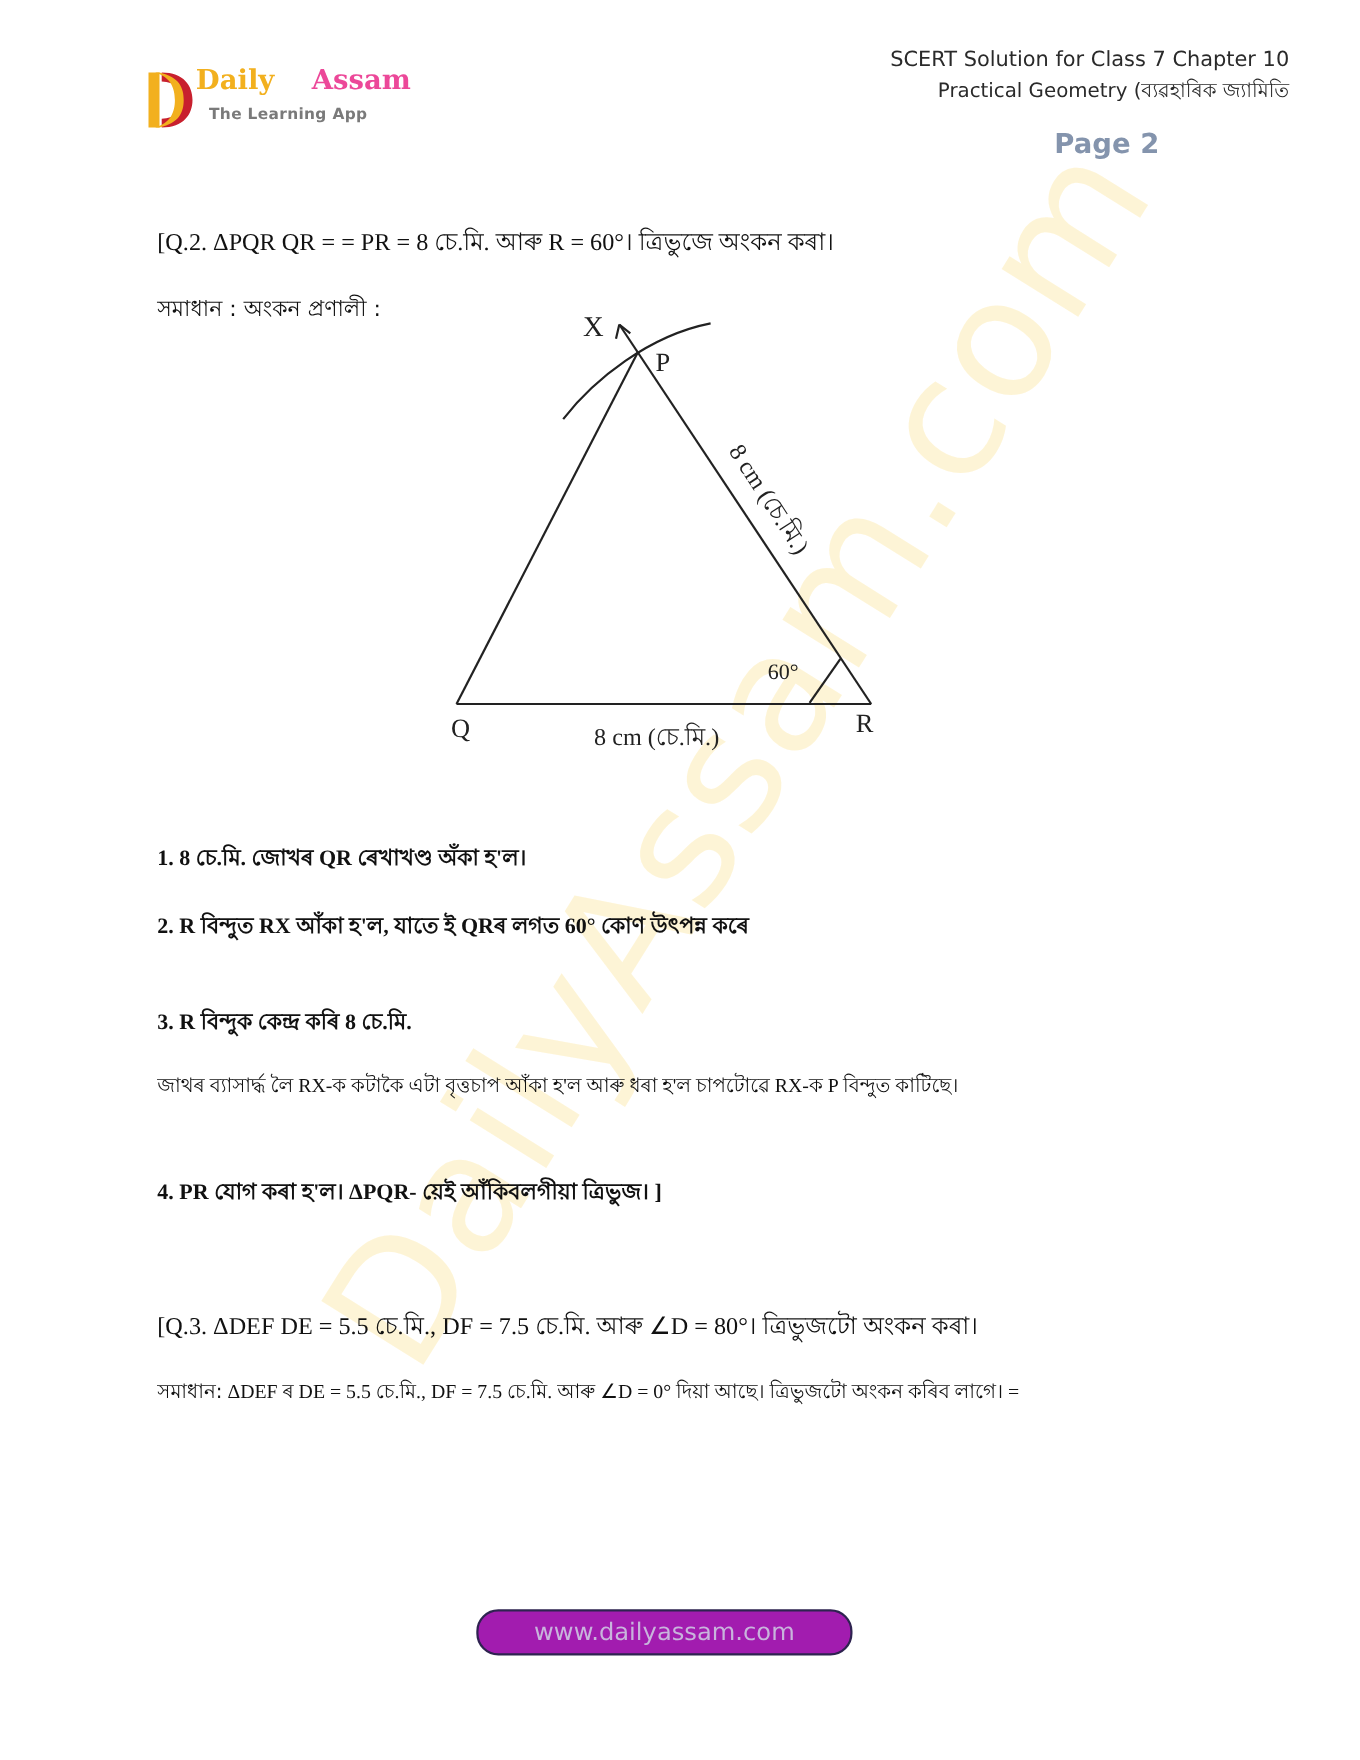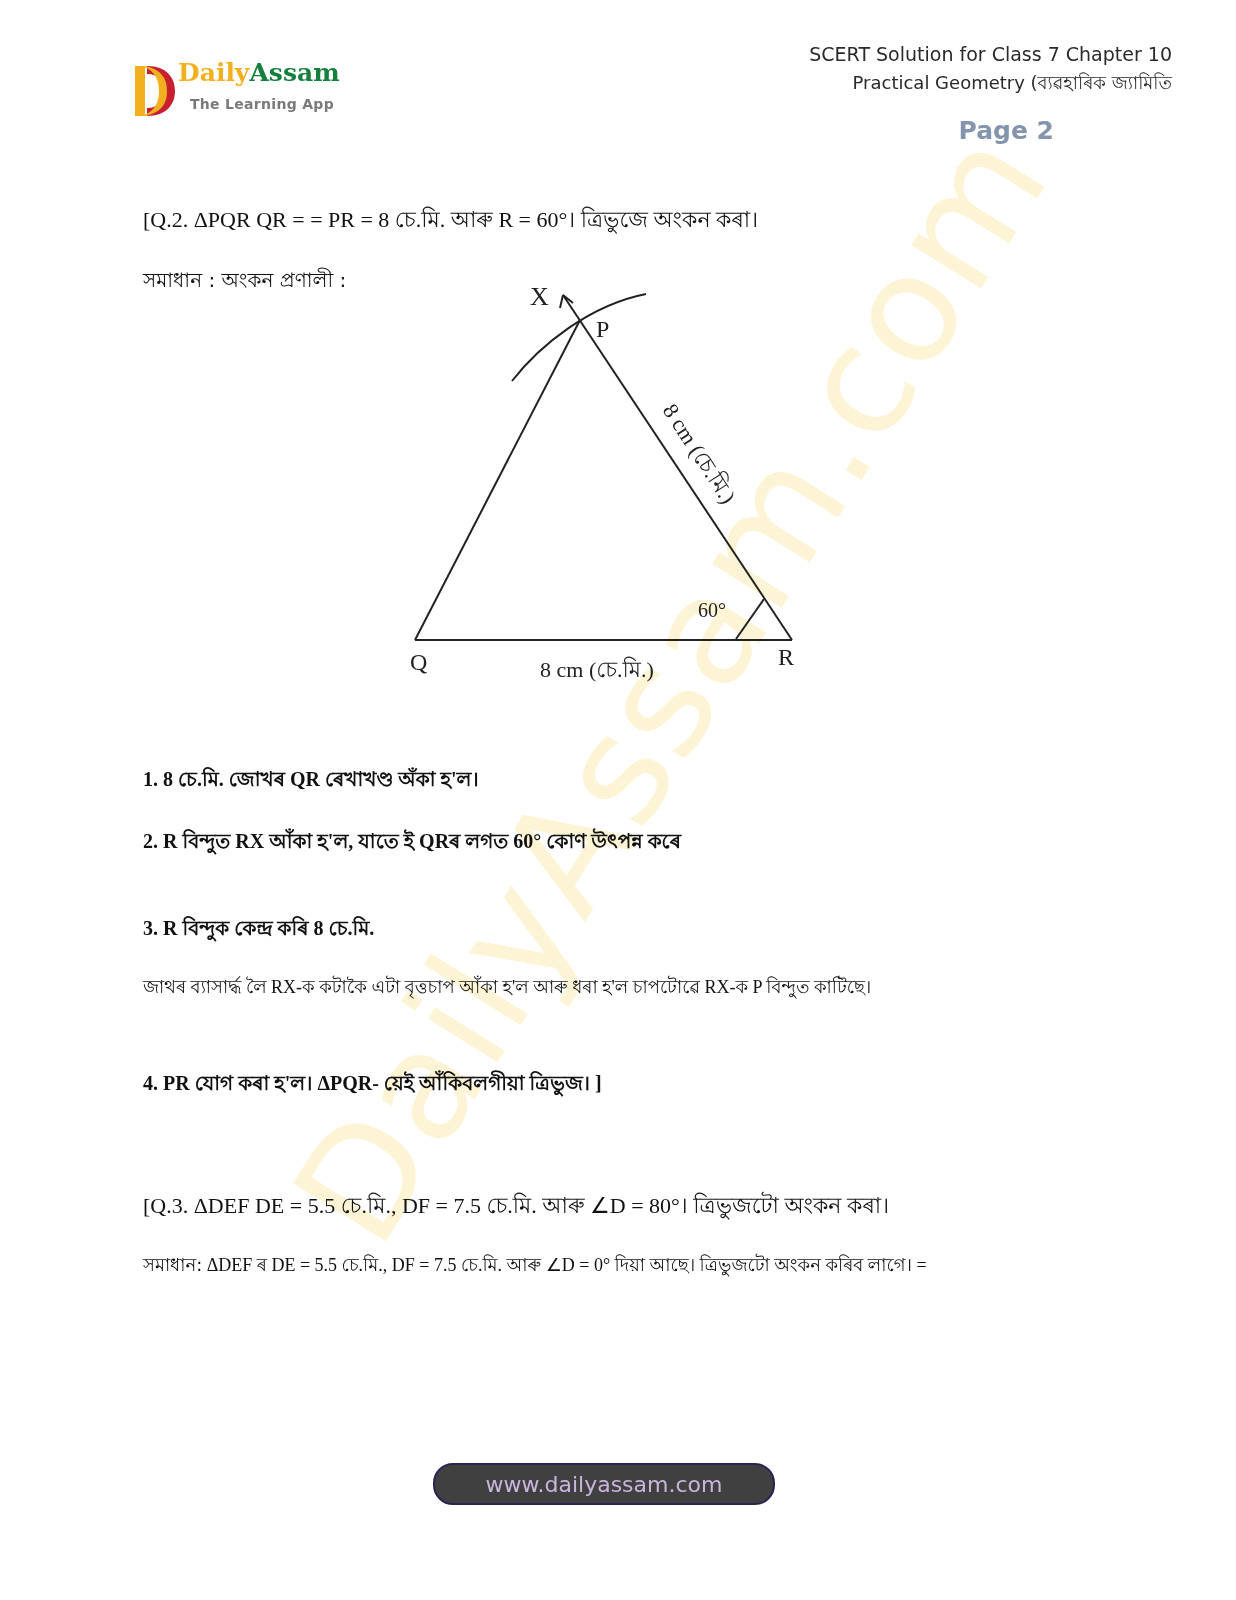--- a/index.html
+++ b/index.html
@@ -11,41 +11,41 @@
   .watermark { position: absolute; left: 100px; top: 720px; width: 1100px;
     font-family: "DejaVu Sans", sans-serif; font-size: 150px; font-weight: normal;
     color: #fdecb5; opacity: 0.55; transform: rotate(-58deg); transform-origin: 0 0;
     white-space: nowrap; letter-spacing: 2px; z-index: 0; top: 1180px; left: 260px; }
 
   
   .logo { left: 133px; top: 58px; width: 240px; height: 66px; z-index: 2; }
   .logo-mark { position: absolute; left: 0; top: 6px; width: 44px; height: 54px; }
   .logo-daily { position: absolute; left: 45px; top: 0; font-family: "DejaVu Serif", serif;
     font-weight: bold; font-size: 25px; color: #f2b01e; }
-  .logo-assam { color: #15803d; }
+  .logo-assam { color: #ec4899; margin-left: 34px; }
   .logo-tag { position: absolute; left: 57px; top: 38px; font-family: "DejaVu Sans", sans-serif;
     font-weight: bold; font-size: 14px; color: #7a7a7a; letter-spacing: 0.3px; text-align: center; }
 
   
   .hdr { right: 64px; top: 40px; text-align: right; font-family: "DejaVu Sans", sans-serif;
     color: #2a2a2a; z-index: 2; }
   .hdr-1 { font-size: 19px; line-height: 28px; }
   .hdr-2 { font-size: 18px; line-height: 30px; }
   .page-no { right: 182px; top: 116px; font-family: "DejaVu Sans", sans-serif; font-weight: bold;
     font-size: 25px; color: #8494ad; z-index: 2; }
 
   .q { font-weight: normal; font-size: 22px; left: 143px; z-index: 2; white-space: nowrap; }
   .p { font-size: 20px; left: 143px; z-index: 2; white-space: nowrap; font-weight: bold; }
   .p-wrap { font-size: 18px; left: 143px; width: 930px; z-index: 2; line-height: 34px; }
   .sol-label { font-weight: normal; font-family: "DejaVu Sans", sans-serif; }
 
   .diagram { left: 400px; top: 275px; width: 420px; height: 430px; z-index: 2; }
 
   .footer-pill { left: 433px; top: 1463px; width: 338px; height: 38px;
-    background: #404040; border: 2px solid #2e2350; border-radius: 20px; z-index: 2;
+    background: #a21caf; border: 2px solid #2e2350; border-radius: 20px; z-index: 2;
     display: flex; align-items: center; justify-content: center;
     font-family: "DejaVu Sans", sans-serif; font-size: 22px; color: #c8b4dc; }
 </style>
 </head>
 <body>
 
 <div class="watermark">DailyAssam.com</div>
 
 <div class="abs logo">
   <svg class="logo-mark" viewBox="0 0 44 54">

